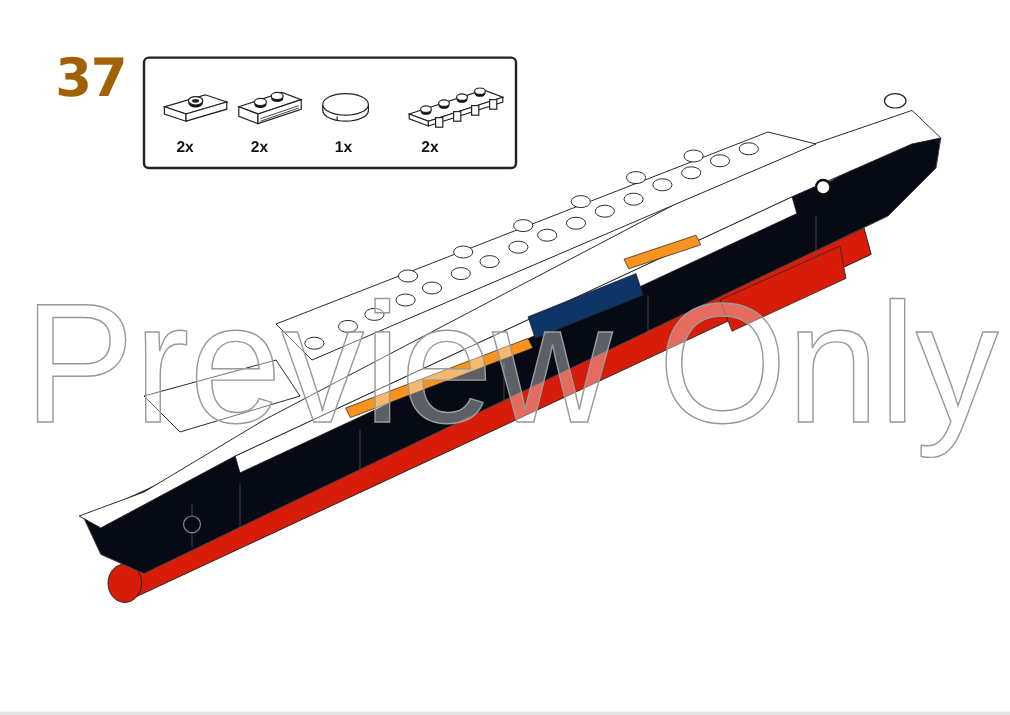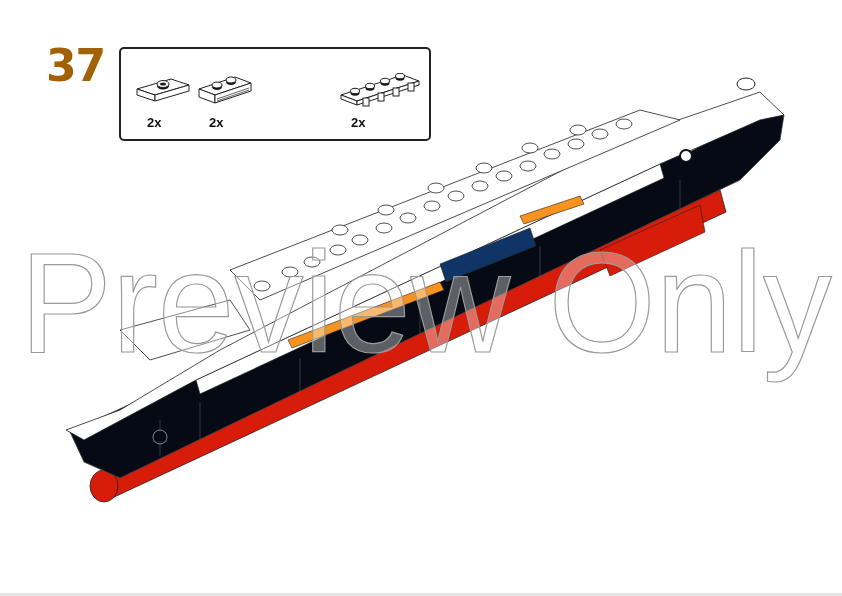--- a/index.html
+++ b/index.html
@@ -36,20 +36,28 @@
       <polygon points="4,16 20,22 20,30 4,24" fill="#fff" stroke="#222"></polygon>
       <polygon points="20,22 56,10 56,18 20,30" fill="#fff" stroke="#222"></polygon>
       <line x1="22" y1="26" x2="54" y2="15" stroke="#222" stroke-width="0.7"></line>
       <line x1="22" y1="28" x2="54" y2="17" stroke="#222" stroke-width="0.7"></line>
       <ellipse cx="22" cy="14" rx="5" ry="3" fill="#111"></ellipse>
         <ellipse cx="22" cy="12" rx="5" ry="3" fill="#fff" stroke="#222"></ellipse>
       <ellipse cx="36" cy="9" rx="5" ry="3" fill="#111"></ellipse>
         <ellipse cx="36" cy="7" rx="5" ry="3" fill="#fff" stroke="#222"></ellipse>
     </svg>
     <span class="qty">2x</span>
+  </div>
+  <div class="part" style="left:144px;width:50px">
+    <svg width="46" height="36" viewBox="0 0 46 36">
+      <path d="M4,14 L4,19 A19,9 0 0 0 42,19 L42,14" fill="#fff" stroke="#222"></path>
+      <ellipse cx="23" cy="14" rx="19" ry="9" fill="#fff" stroke="#222"></ellipse>
+      <line x1="16" y1="27" x2="16" y2="24" stroke="#222"></line>
+    </svg>
+    <span class="qty">1x</span>
   </div>
   <div class="part" style="left:216px;width:86px">
     <svg width="86" height="40" viewBox="0 0 86 40">
       <polygon points="4,22 66,2 82,8 20,28" fill="#fff" stroke="#222"></polygon>
       <polygon points="4,22 20,28 20,32 4,26" fill="#fff" stroke="#222"></polygon>
       <polygon points="20,28 82,8 82,12 20,32" fill="#fff" stroke="#222"></polygon>
       <g fill="#fff" stroke="#222">
         <rect x="26" y="25" width="6" height="8"></rect>
           <rect x="41" y="20" width="6" height="8"></rect>
         <rect x="56" y="15" width="6" height="8"></rect>

